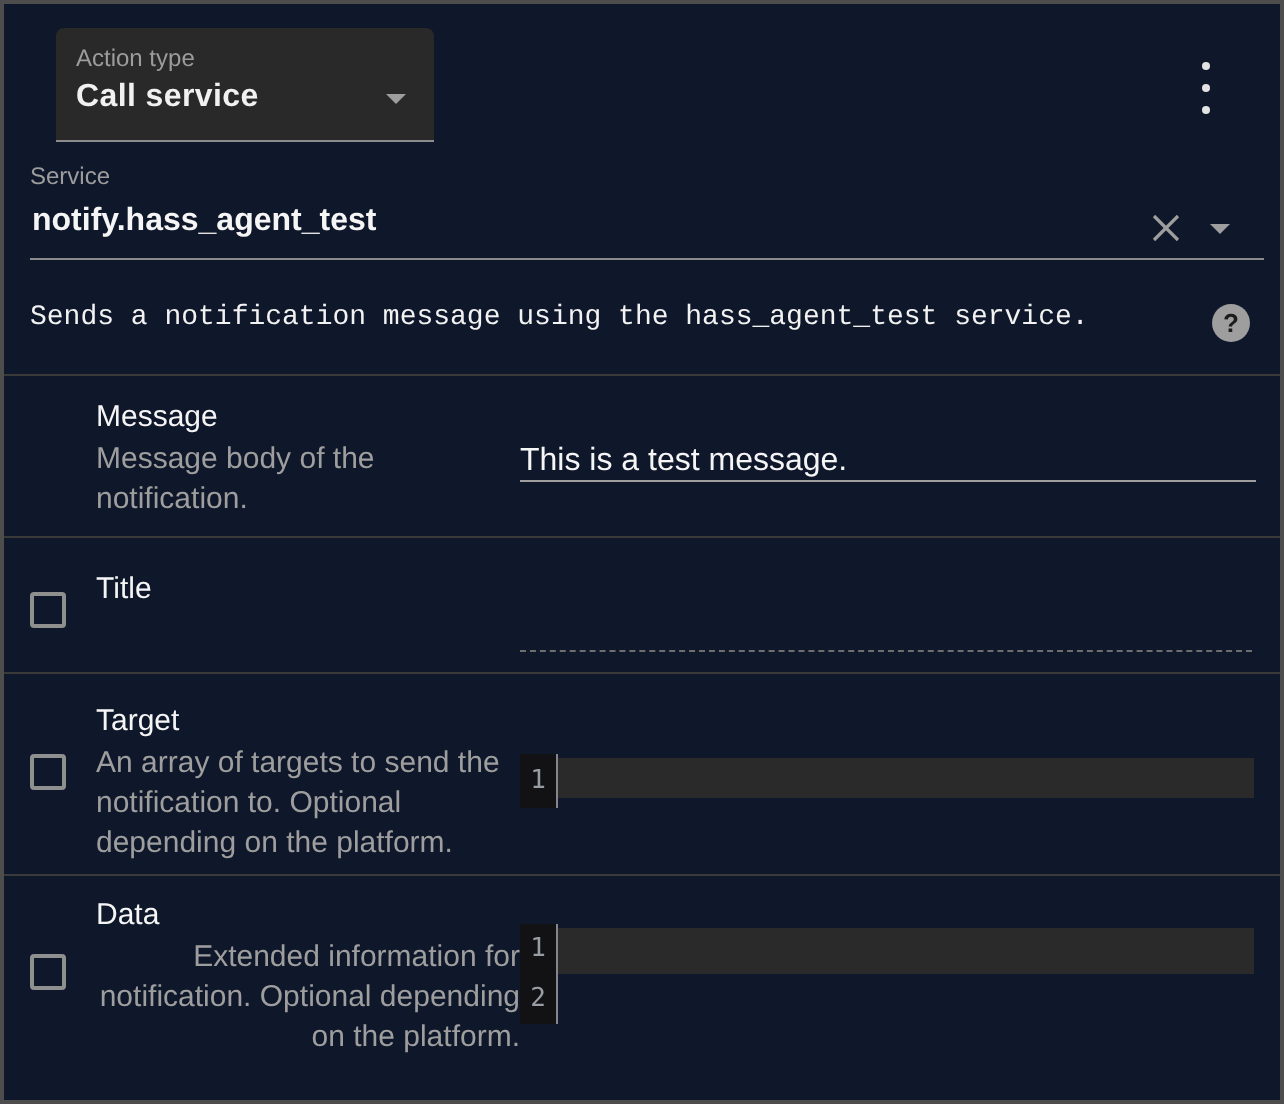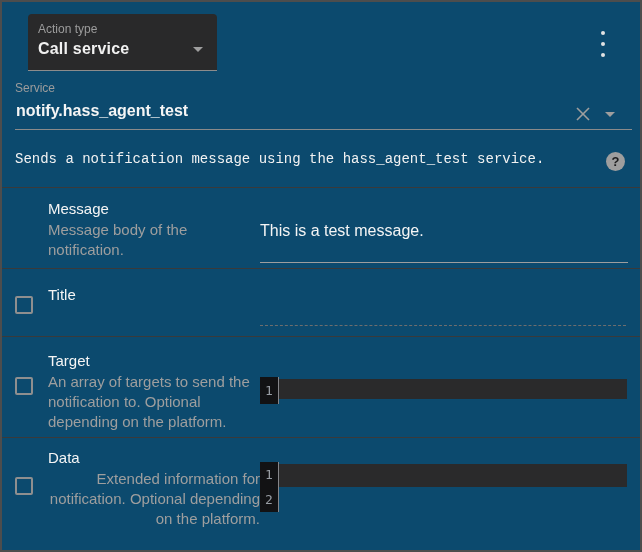--- a/index.html
+++ b/index.html
@@ -1,20 +1,20 @@
 <!DOCTYPE html>
 <html><head>
 <meta charset="utf-8">
 <style>
   * { margin:0; padding:0; box-sizing:border-box; }
   html,body { background:#000; }
   .panel {
     position:relative;
     width:642px; height:552px;
-    background:#0c4a6e;
+    background:#0f172a;
     border:2px solid #4d4d4d;
     font-family:"Liberation Sans", sans-serif;
     color:#f5f5f5;
     overflow:hidden;
   }
   
   .action-select {
     position:absolute; left:26px; top:12px; width:189px; height:57px;
     background:#29292a; border-bottom:1px solid #8c8c8c;
     border-radius:4px 4px 0 0; cursor:pointer;
@@ -58,21 +58,21 @@
   .row-target .checkbox { top:40px; }
   .row-data   .checkbox { top:39px; }
   .field-name { position:absolute; left:46px; font-size:15px; font-weight:400; color:#f5f5f5; }
   .field-desc { position:absolute; left:46px; width:212px; font-size:15px; line-height:20px; color:#9e9e9e; }
   .row-message .field-name { top:12px; }  .row-message .field-desc { top:32px; }
   .row-title   .field-name { top:17px; }  .row-title   .field-desc { top:37px; }
   .row-target  .field-name { top:15px; }  .row-target  .field-desc { top:35px; }
   .row-data    .field-name { top:11px; }  .row-data    .field-desc { top:31px;text-align:right; }
   
   .text-input { position:absolute; left:258px; width:368px; font-size:16px; color:#f5f5f5;
-                border-bottom:1px solid #9e9e9e; padding-bottom:22px; cursor:text; }
+                border-bottom:1px solid #9e9e9e; padding-bottom:0; cursor:text; }
   .row-message .text-input { top:34px; }
   .text-input-disabled { position:absolute; left:258px; width:366px; height:1px;
                 border-bottom:1px dashed #6e6e6e; }
   .row-title .text-input-disabled { top:56px; }
   
   .code-editor { position:absolute; left:258px; width:367px; display:flex;
                  font-family:"DejaVu Sans Mono", monospace; font-size:13px; cursor:text; }
   .row-target .code-editor { top:40px; height:27px; }
   .row-data   .code-editor { top:24px; height:50px; }
   .gutter { width:19px; background:#121214; border-right:1px solid #86868a;

